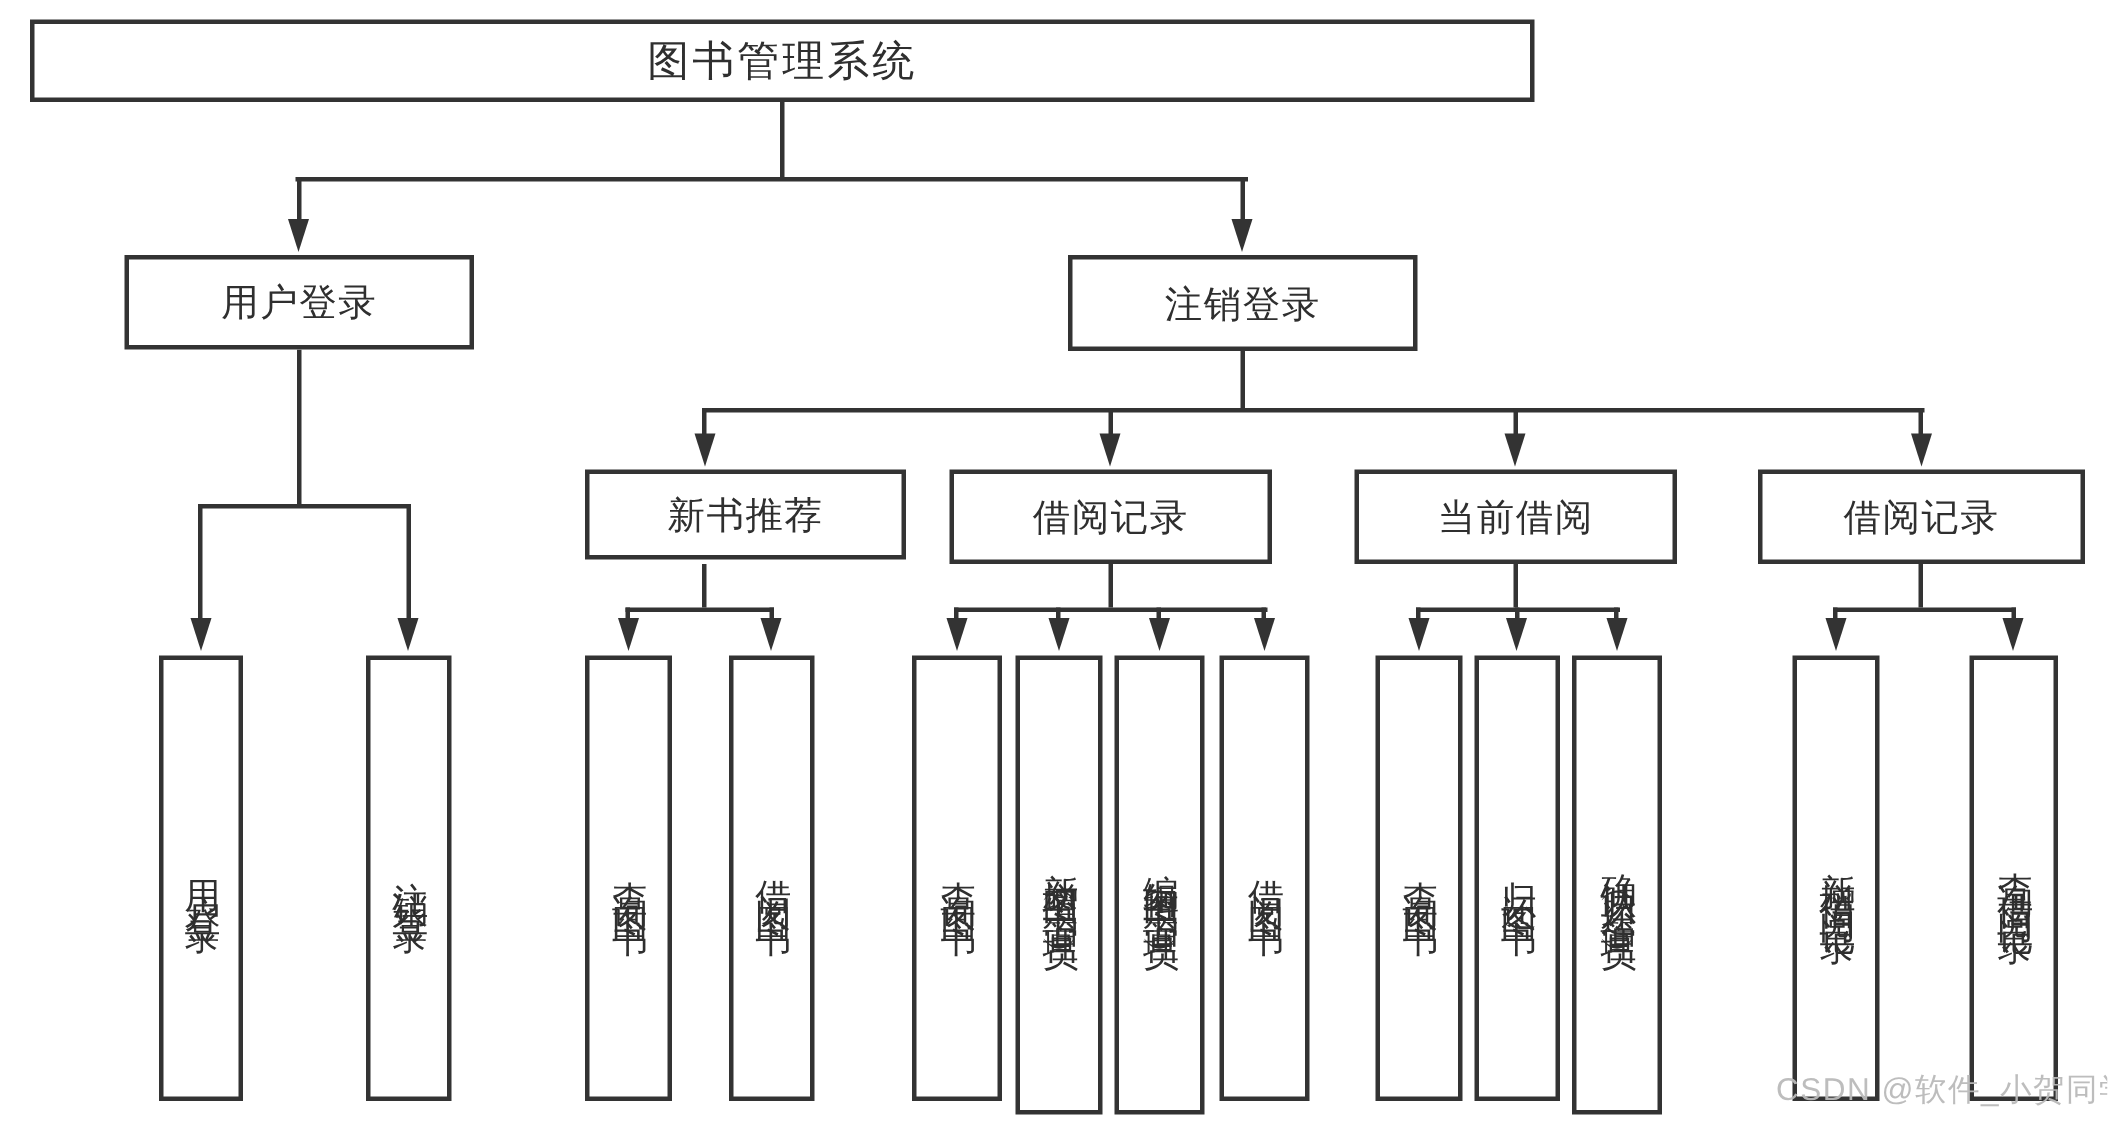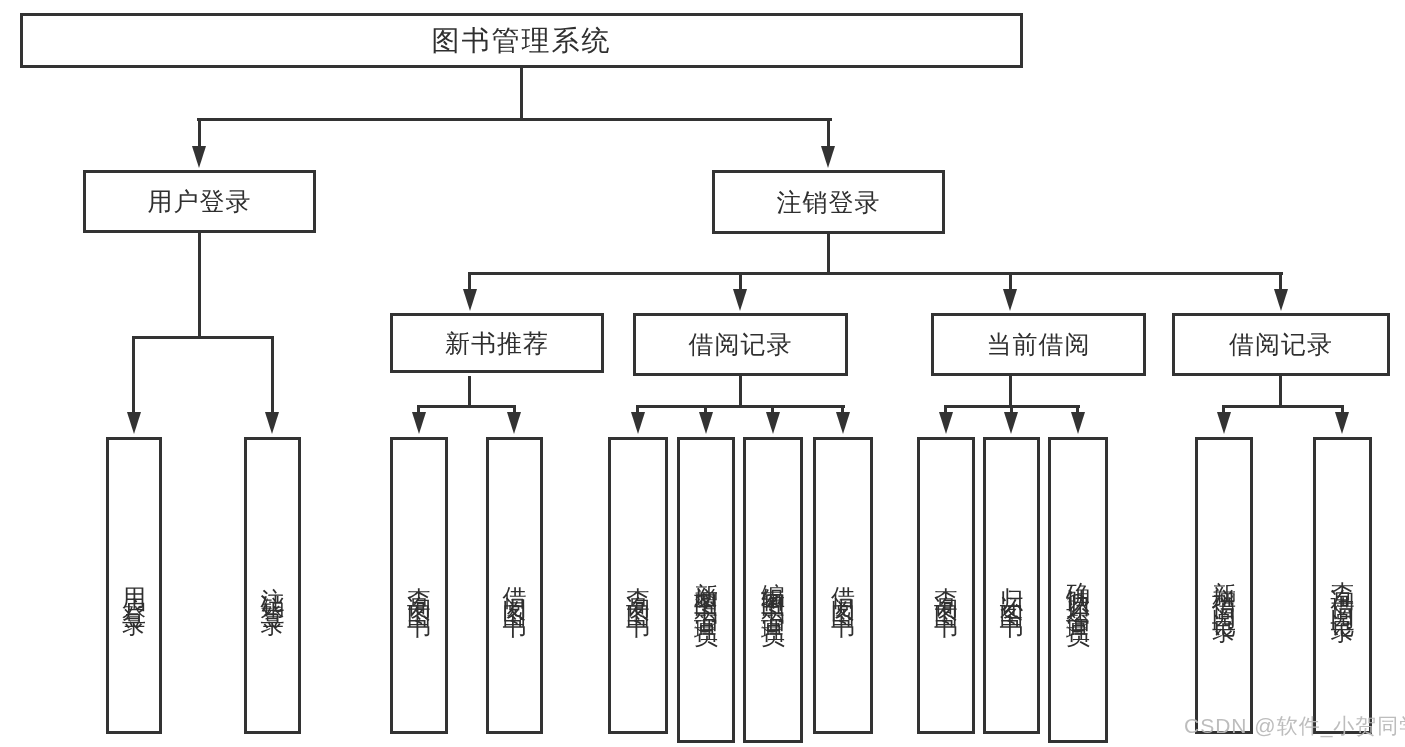--- a/index.html
+++ b/index.html
@@ -59,21 +59,21 @@
   <div class="tri" style="left:463px;top:289px;"></div>
   <div class="line" style="left:739px;top:272px;width:3px;height:18px;"></div>
   <div class="tri" style="left:733px;top:289px;"></div>
   <div class="line" style="left:1009px;top:272px;width:3px;height:18px;"></div>
   <div class="tri" style="left:1003px;top:289px;"></div>
   <div class="line" style="left:1279px;top:272px;width:3px;height:18px;"></div>
   <div class="tri" style="left:1274px;top:289px;"></div>
 
   <div class="box h" style="left:363px;top:313px;width:214px;height:60px;margin-left:27px;">新书推荐</div>
   <div class="box h" style="left:633px;top:313px;width:215px;height:63px;">借阅记录</div>
-  <div class="box h" style="left:903px;top:313px;width:215px;height:63px;margin-left:28px;">当前借阅</div>
+  <div class="box h" style="left:903px;top:313px;width:215px;height:63px;">当前借阅</div>
   <div class="box h" style="left:1172px;top:313px;width:218px;height:63px;">借阅记录</div>
 
   <div class="line" style="left:468px;top:376px;width:3px;height:29px;"></div>
   <div class="line" style="left:417px;top:405px;width:99px;height:3px;"></div>
   <div class="line" style="left:417px;top:405px;width:3px;height:10px;"></div>
   <div class="tri" style="left:412px;top:412px;"></div>
   <div class="line" style="left:513px;top:405px;width:3px;height:10px;"></div>
   <div class="tri" style="left:507px;top:412px;"></div>
 
   <div class="line" style="left:739px;top:376px;width:3px;height:29px;"></div>

